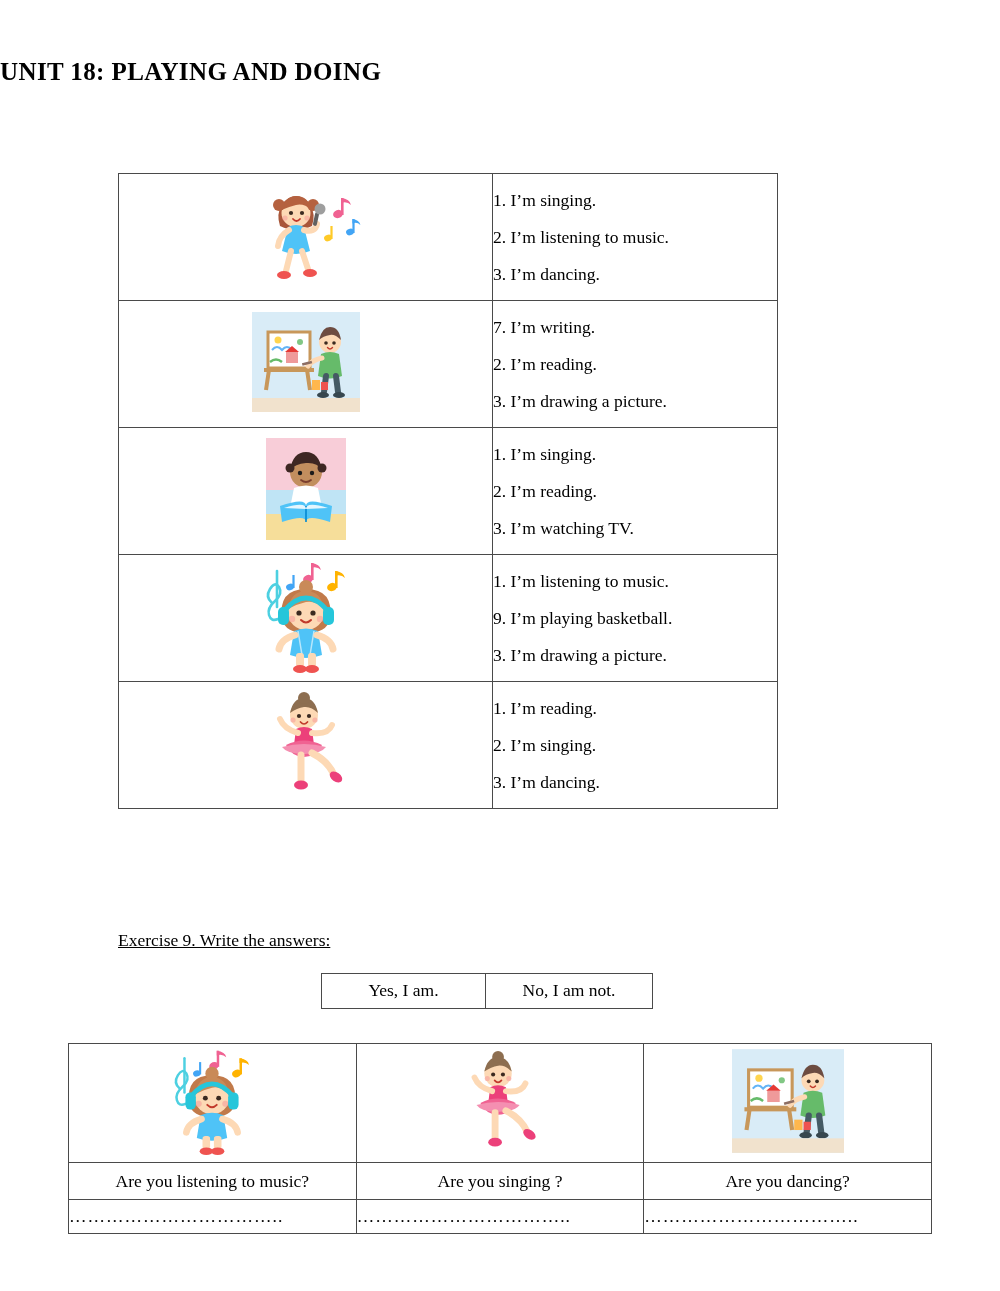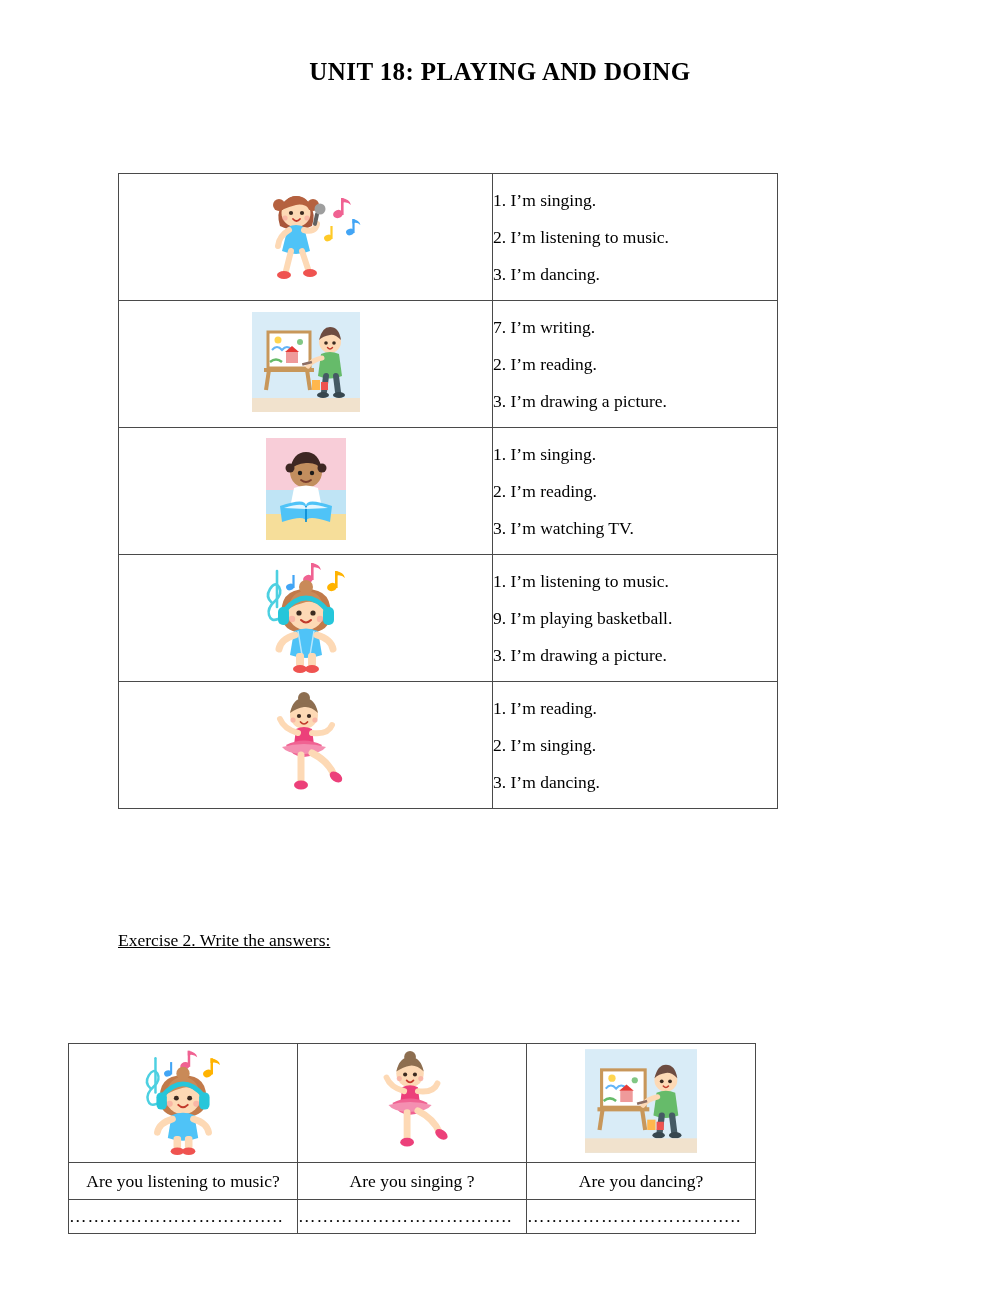--- a/index.html
+++ b/index.html
@@ -14,21 +14,21 @@
     font-family: "Liberation Serif", serif;
     color: #000;
     overflow: hidden;
   }
   .page {
     position: relative;
     width: 1000px;
     height: 1291px;
   }
   .title {
-    text-align: center;
+    text-align: left;
     font-size: 25px;
     font-weight: bold;
     letter-spacing: 0.4px;
     margin: 58px 0 8px 0;
     font-family: "Liberation Serif", serif;
   }
 
   
   .main-table {
     position: absolute;
@@ -85,21 +85,21 @@
     font-size: 17.5px;
     padding: 6px 0 7px 0;
   }
   .yesno-table td:nth-child(1) { width: 163px; }
   .yesno-table td:nth-child(2) { width: 166px; }
 
   .q-table {
     position: absolute;
     left: 68px;
     top: 985px;
-    width: 688px;
+    width: 864px;
     border-collapse: collapse;
     table-layout: fixed;
   }
   .q-table td {
     border: 1px solid #4a4a4a;
     padding: 0;
   }
   .q-pic {
     height: 118px;
     text-align: center;
@@ -364,22 +364,30 @@
         </td>
         <td class="sent-cell">
           <p>1. I’m reading.</p>
           <p>2. I’m singing.</p>
           <p>3. I’m dancing.</p>
         </td>
       </tr>
     </tbody>
   </table>
 
-  <div class="ex5-label">Exercise 2. Write the answers:</div>
-
+  <div class="ex5-label">Exercise 9. Write the answers:</div>
+
+  <table class="yesno-table">
+    <tbody>
+      <tr>
+        <td>Yes, I am.</td>
+        <td>No, I am not.</td>
+      </tr>
+    </tbody>
+  </table>
 
   <table class="q-table">
     <tbody>
       <tr>
         <td class="q-pic">
           <div class="art">
             <svg width="116" height="112" viewBox="0 0 120 118">
               <g stroke="#4dd0e1" stroke-width="2.6" fill="none" stroke-linecap="round">
                 <path d="M26 46 q-7 -6 -2 -14 q5 -8 9 -2 q4 7 -4 14 q-8 7 -6 14 q2 7 9 4"></path>
                 <path d="M31 14 v36"></path>

